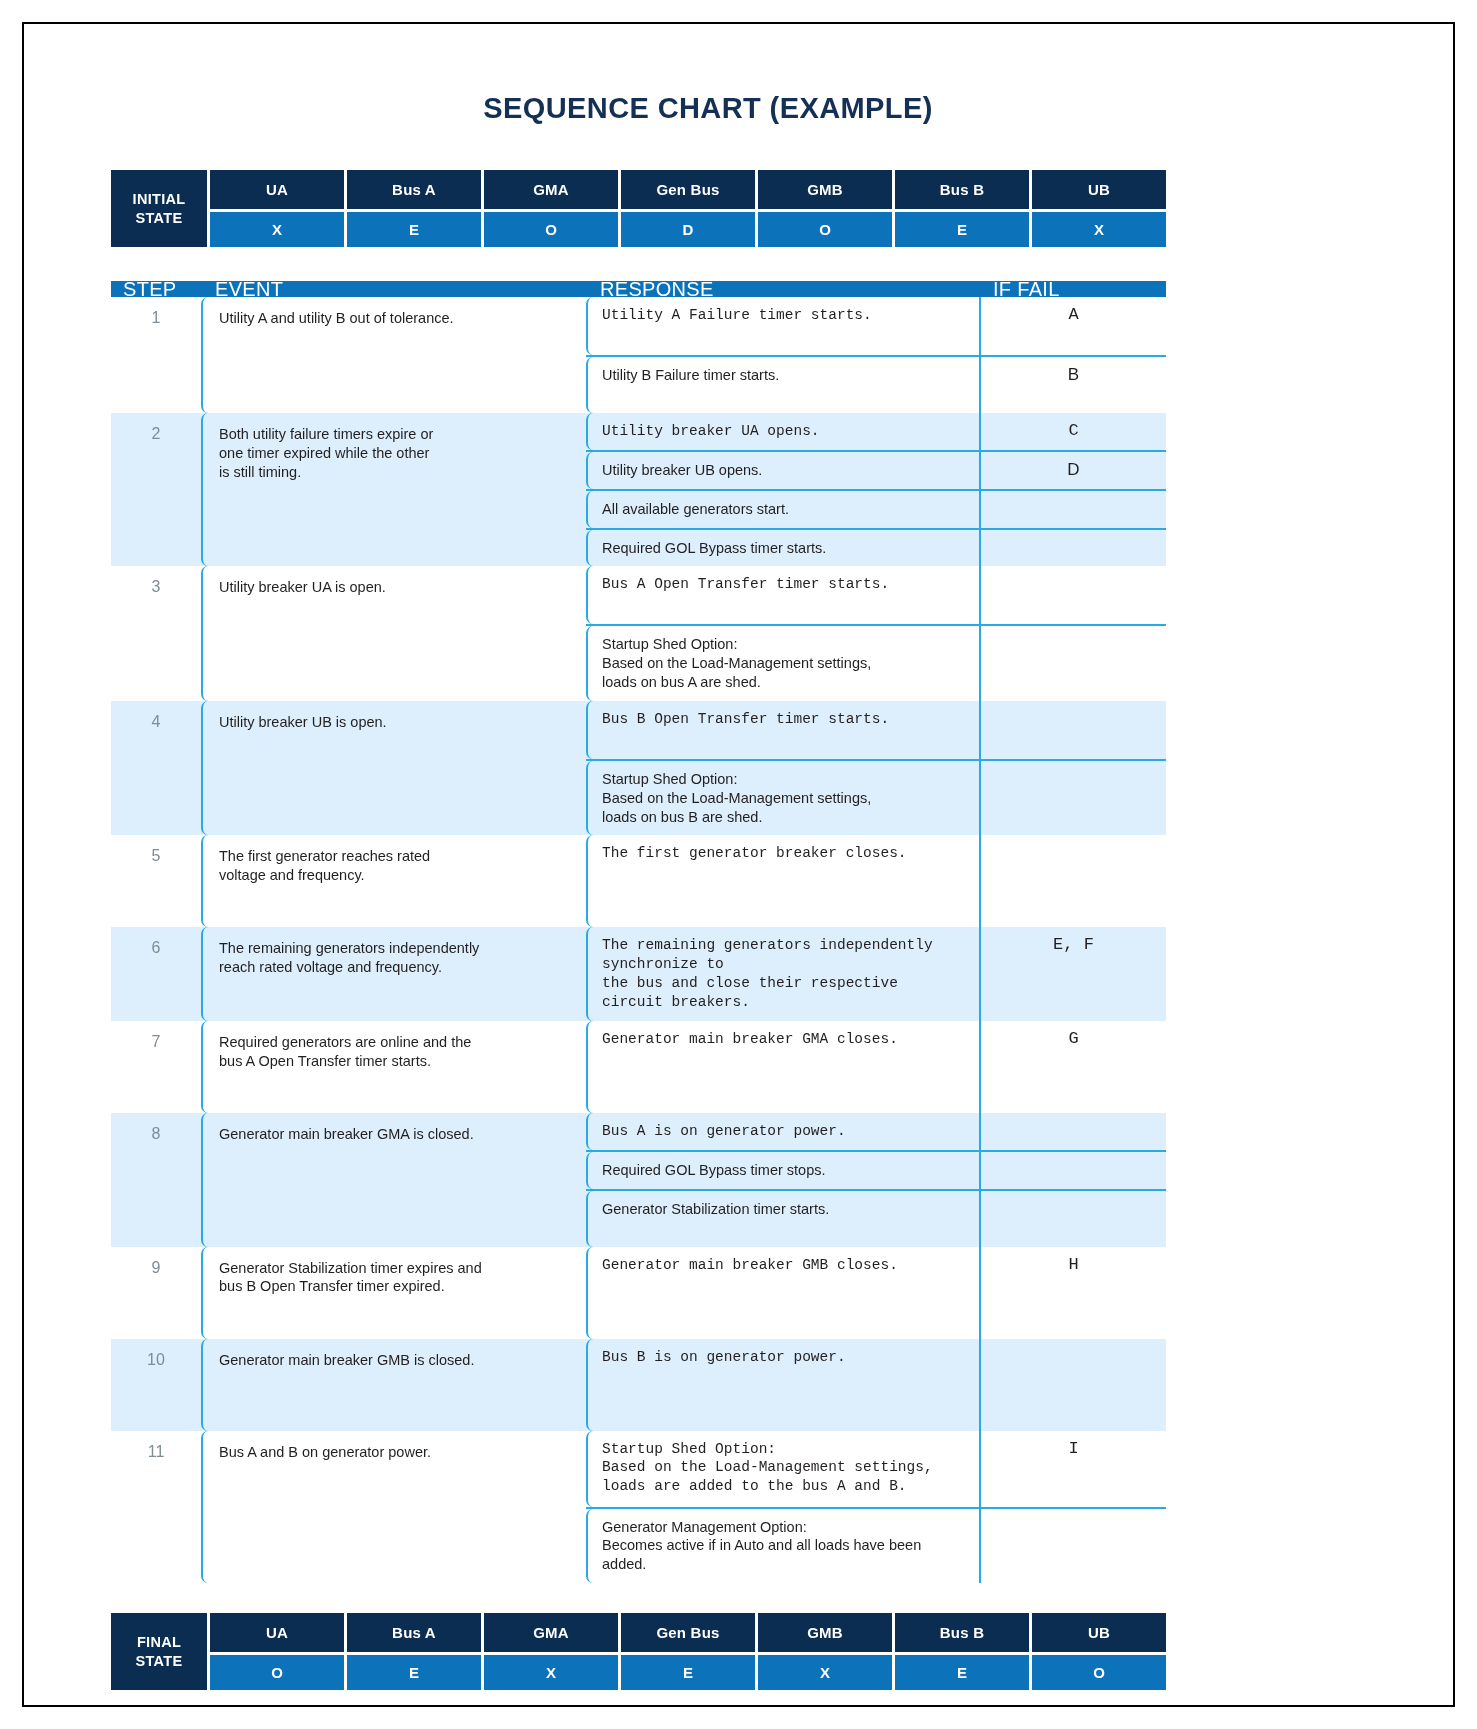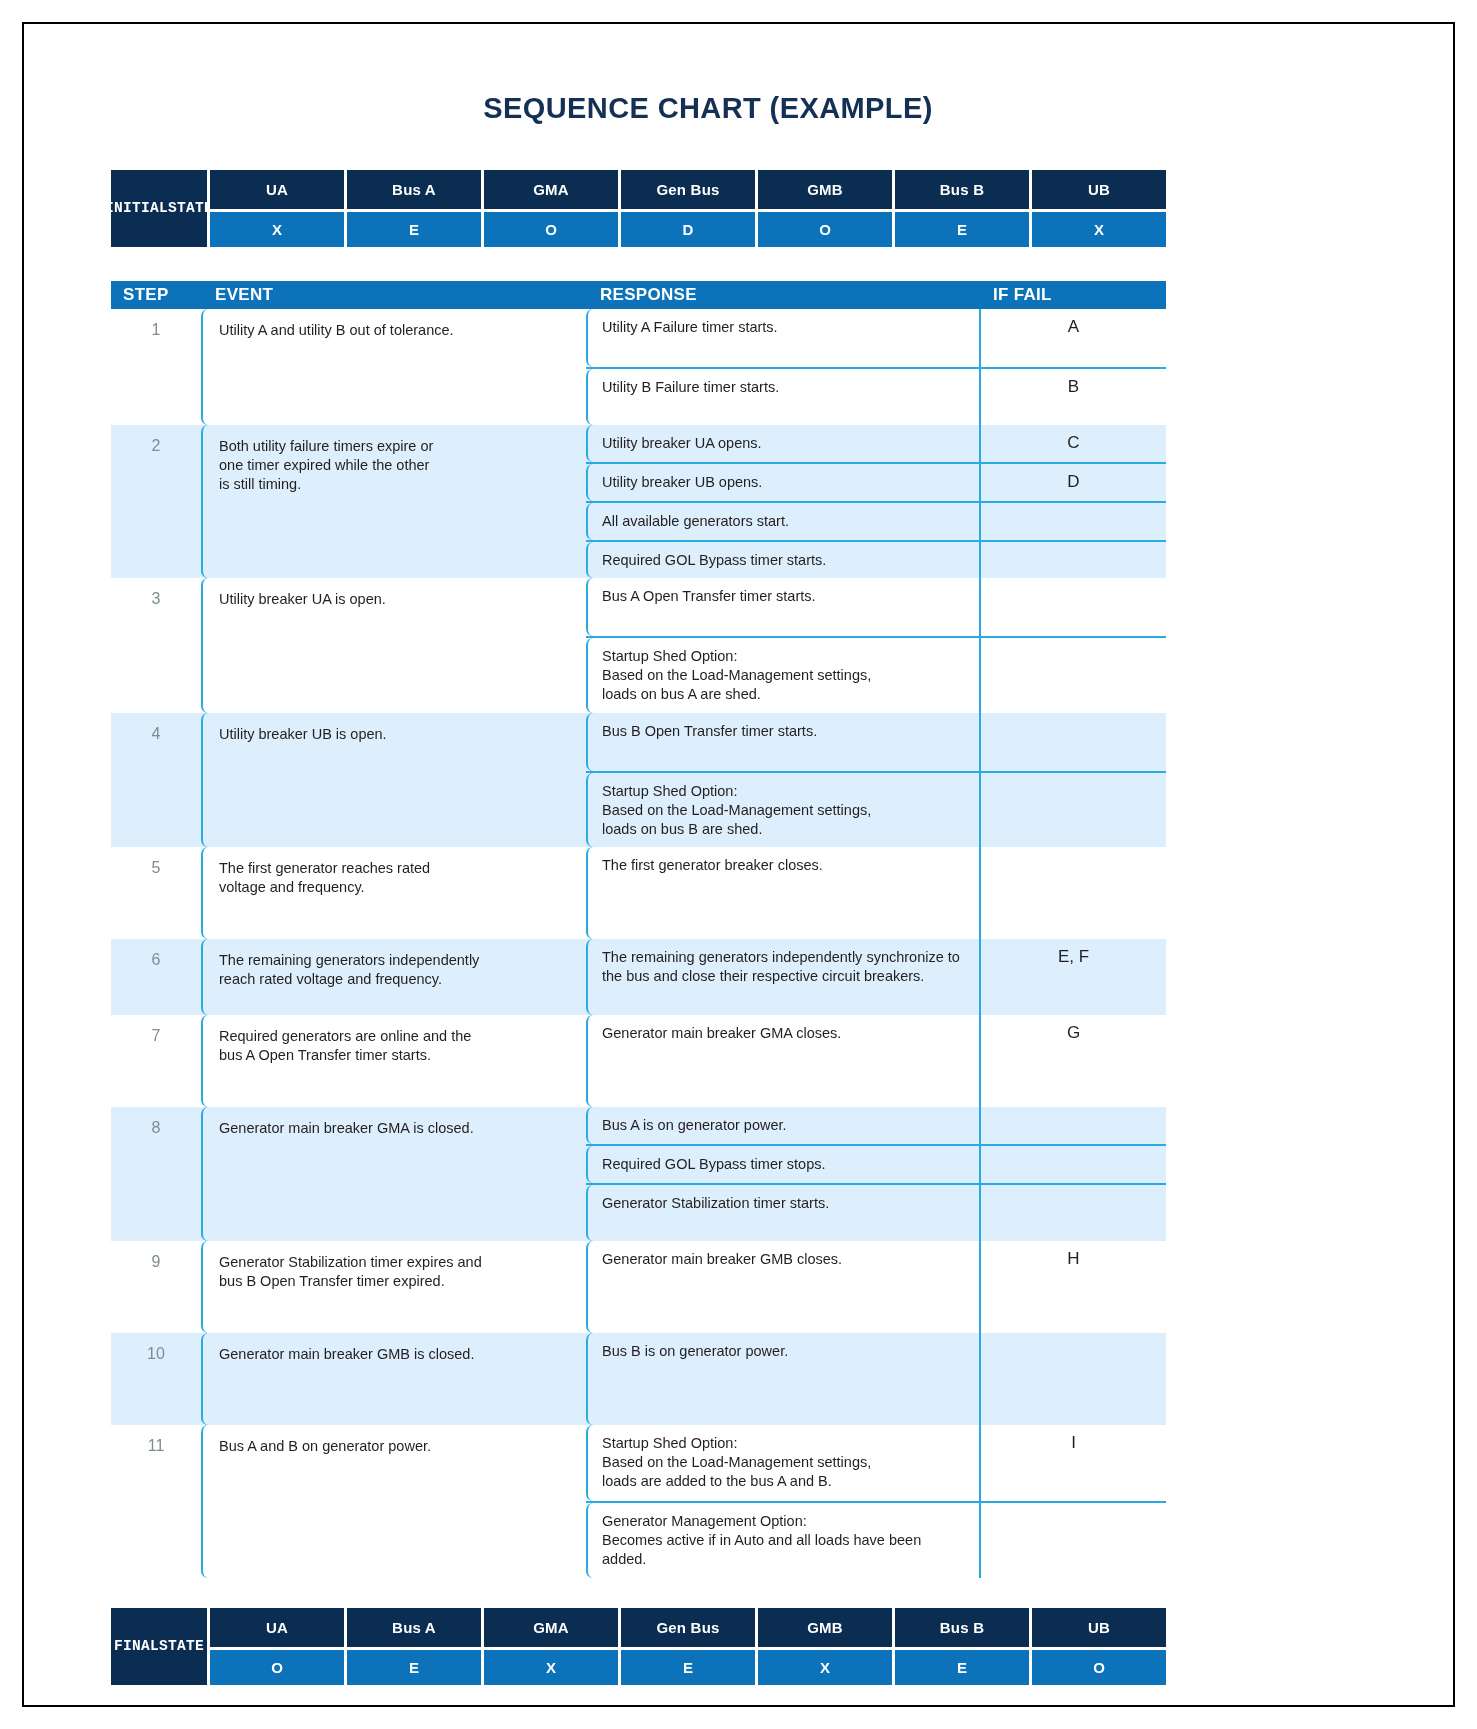--- a/index.html
+++ b/index.html
@@ -52,27 +52,26 @@
     margin-bottom: 34px;
   }
 
   .state-label {
     width: 96px;
     background: #0c2d52;
     color: #ffffff;
     font-size: 14.5px;
     font-weight: bold;
     display: flex;
-    flex-direction: row;
+    flex-direction: column;
     align-items: center;
     justify-content: center;
     line-height: 1.25;
     letter-spacing: 0.3px;
     flex: none;
-    font-family: Liberation Mono, monospace;
   }
 
   .state-cols {
     display: flex;
     flex: 1;
   }
 
   .state-col {
     flex: 1;
     display: flex;
@@ -109,24 +108,24 @@
   
   .main-table {
     width: 1055px;
     margin-bottom: 26px;
   }
 
   .mt-head {
     display: flex;
     background: #0c72ba;
     color: #ffffff;
-    height: 28px;
+    height: 16px;
     align-items: center;
-    font-size: 17px;
-    font-weight: bold;
+    font-size: 20px;
+    font-weight: normal;
     letter-spacing: 0.3px;
   }
 
   .col-step   { width: 90px;  flex: none; }
   .col-event  { width: 385px; flex: none; }
   .col-resp   { width: 393px; flex: none; }
   .col-fail   { width: 187px; flex: none; }
 
   .mt-head .col-step  { padding-left: 12px; }
   .mt-head .col-event { padding-left: 14px; }
@@ -164,21 +163,21 @@
     flex: none;
     display: flex;
     flex-direction: column;
   }
 
   .resp-row {
     display: flex;
     min-height: 30px;
     border-top: 2px solid #29abe2;
   }
-  .resp-row:first-child { border-top: none; }
+  .resp-row:first-child { border-top: none; font-family: Liberation Mono, monospace; }
 
   .cell-resp {
     width: 393px;
     flex: none;
     border-left: 2px solid #29abe2;
     padding: 9px 14px 9px 14px;
     color: #231f20;
     font-size: 14.5px;
     line-height: 1.30;
   }

